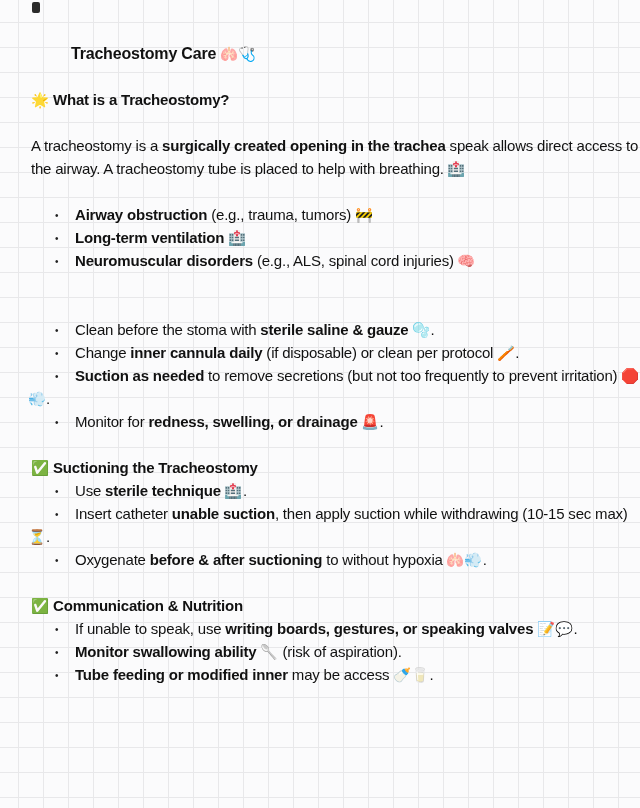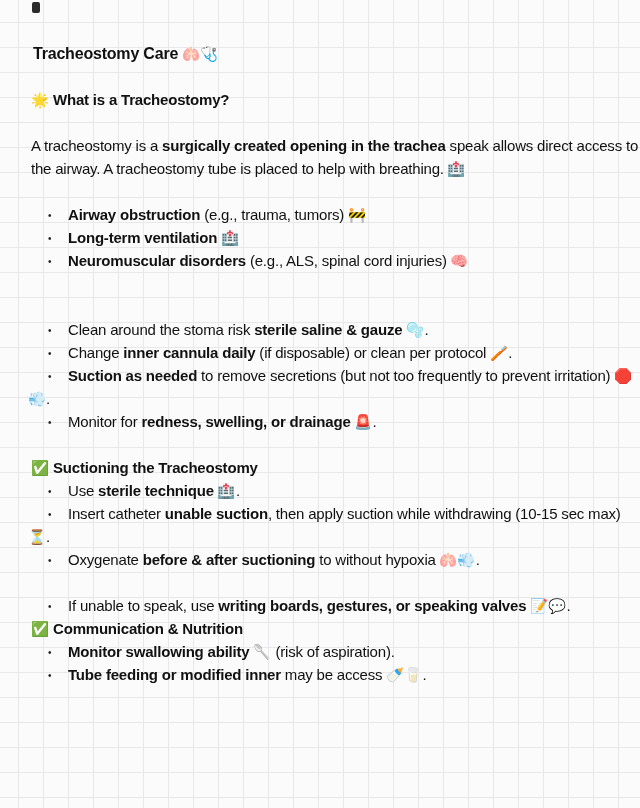--- a/index.html
+++ b/index.html
@@ -28,23 +28,23 @@
   }
   .line {
     height: 23px;
     line-height: 23px;
     white-space: nowrap;
     padding-left: 31px;
     font-size: 15px;
     letter-spacing: -0.2px;
   }
   .line.blank { padding: 0; }
-  .line.title { font-size: 16px; padding-left: 33px; }
+  .line.title { font-size: 16px; padding-left: 33px; margin-left: 38px; }
   .line.title .seg { font-weight: 700; }
-  .line.bullet { padding-left: 0; }
+  .line.bullet { padding-left: 7px; }
   .line.cont { padding-left: 28px; }
   .dot {
     display: inline-block;
     margin-left: 48px;
     width: 20px;
     font-size: 10px;
     vertical-align: 1px;
     color: #222;
   }
   .seg { font-weight: 400; }
@@ -74,29 +74,29 @@
     <div class="line heading"><span class="emoji">🌟</span><span class="seg bold"> What is a Tracheostomy?</span></div>
     <div class="line blank"></div>
     <div class="line line"><span class="seg">A tracheostomy is a </span><span class="seg bold">surgically created opening in the trachea</span><span class="seg"> speak allows direct access to</span></div>
     <div class="line line"><span class="seg">the airway. A tracheostomy tube is placed to help with breathing. </span><span class="emoji">🏥</span></div>
     <div class="line blank"></div>
     <div class="line bullet"><span class="dot">•</span><span class="seg bold">Airway obstruction</span><span class="seg"> (e.g., trauma, tumors) </span><span class="emoji">🚧</span></div>
     <div class="line bullet"><span class="dot">•</span><span class="seg bold">Long-term ventilation</span><span class="seg"> </span><span class="emoji">🏥</span></div>
     <div class="line bullet"><span class="dot">•</span><span class="seg bold">Neuromuscular disorders</span><span class="seg"> (e.g., ALS, spinal cord injuries) </span><span class="emoji">🧠</span></div>
     <div class="line blank"></div>
     <div class="line blank"></div>
-    <div class="line bullet"><span class="dot">•</span><span class="seg">Clean around the stoma risk </span><span class="seg bold">sterile saline &amp; gauze</span><span class="seg"> </span><span class="emoji">🫧</span><span class="seg">.</span></div>
+    <div class="line bullet"><span class="dot">•</span><span class="seg">Clean before the stoma with </span><span class="seg bold">sterile saline &amp; gauze</span><span class="seg"> </span><span class="emoji">🫧</span><span class="seg">.</span></div>
     <div class="line bullet"><span class="dot">•</span><span class="seg">Change </span><span class="seg bold">inner cannula daily</span><span class="seg"> (if disposable) or clean per protocol </span><span class="emoji">🪥</span><span class="seg">.</span></div>
     <div class="line bullet"><span class="dot">•</span><span class="seg bold">Suction as needed</span><span class="seg"> to remove secretions (but not too frequently to prevent irritation) </span><span class="emoji">🛑</span></div>
     <div class="line cont"><span class="emoji">💨</span><span class="seg">.</span></div>
     <div class="line bullet"><span class="dot">•</span><span class="seg">Monitor for </span><span class="seg bold">redness, swelling, or drainage</span><span class="seg"> </span><span class="emoji">🚨</span><span class="seg">.</span></div>
     <div class="line blank"></div>
     <div class="line heading"><span class="emoji">✅</span><span class="seg bold"> Suctioning the Tracheostomy</span></div>
     <div class="line bullet"><span class="dot">•</span><span class="seg">Use </span><span class="seg bold">sterile technique</span><span class="seg"> </span><span class="emoji">🏥</span><span class="seg">.</span></div>
     <div class="line bullet"><span class="dot">•</span><span class="seg">Insert catheter </span><span class="seg bold">unable suction</span><span class="seg">, then apply suction while withdrawing (10-15 sec max)</span></div>
     <div class="line cont"><span class="emoji">⏳</span><span class="seg">.</span></div>
     <div class="line bullet"><span class="dot">•</span><span class="seg">Oxygenate </span><span class="seg bold">before &amp; after suctioning</span><span class="seg"> to without hypoxia </span><span class="emoji">🫁</span><span class="emoji">💨</span><span class="seg">.</span></div>
     <div class="line blank"></div>
+    <div class="line heading"><span class="emoji">✅</span><span class="seg bold"> Communication &amp; Nutrition</span></div>
     <div class="line bullet"><span class="dot">•</span><span class="seg">If unable to speak, use </span><span class="seg bold">writing boards, gestures, or speaking valves</span><span class="seg"> </span><span class="emoji">📝</span><span class="emoji">💬</span><span class="seg">.</span></div>
-    <div class="line heading"><span class="emoji">✅</span><span class="seg bold"> Communication &amp; Nutrition</span></div>
     <div class="line bullet"><span class="dot">•</span><span class="seg bold">Monitor swallowing ability</span><span class="seg"> </span><span class="emoji">🥄</span><span class="seg"> (risk of aspiration).</span></div>
     <div class="line bullet"><span class="dot">•</span><span class="seg bold">Tube feeding or modified inner</span><span class="seg"> may be access </span><span class="emoji">🍼</span><span class="emoji">🥛</span><span class="seg">.</span></div>
   </div>
 
 </body></html>

